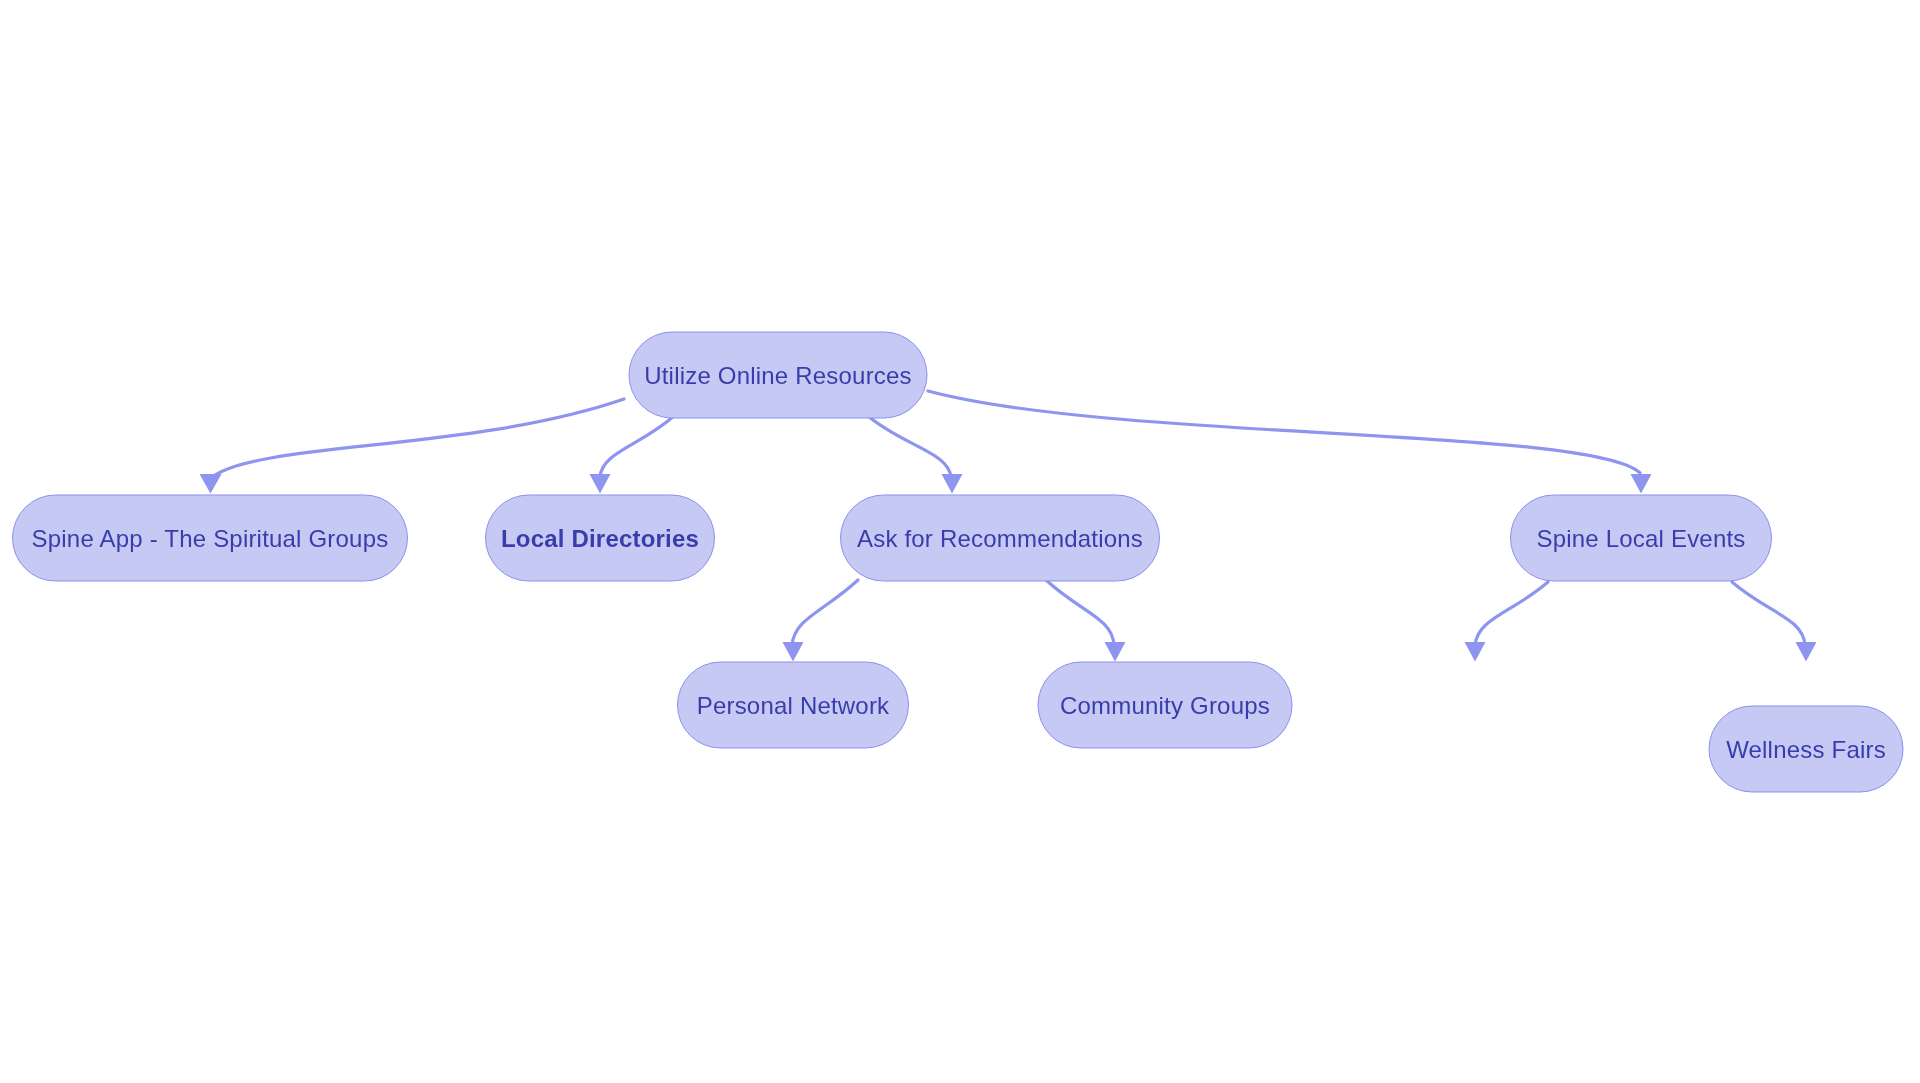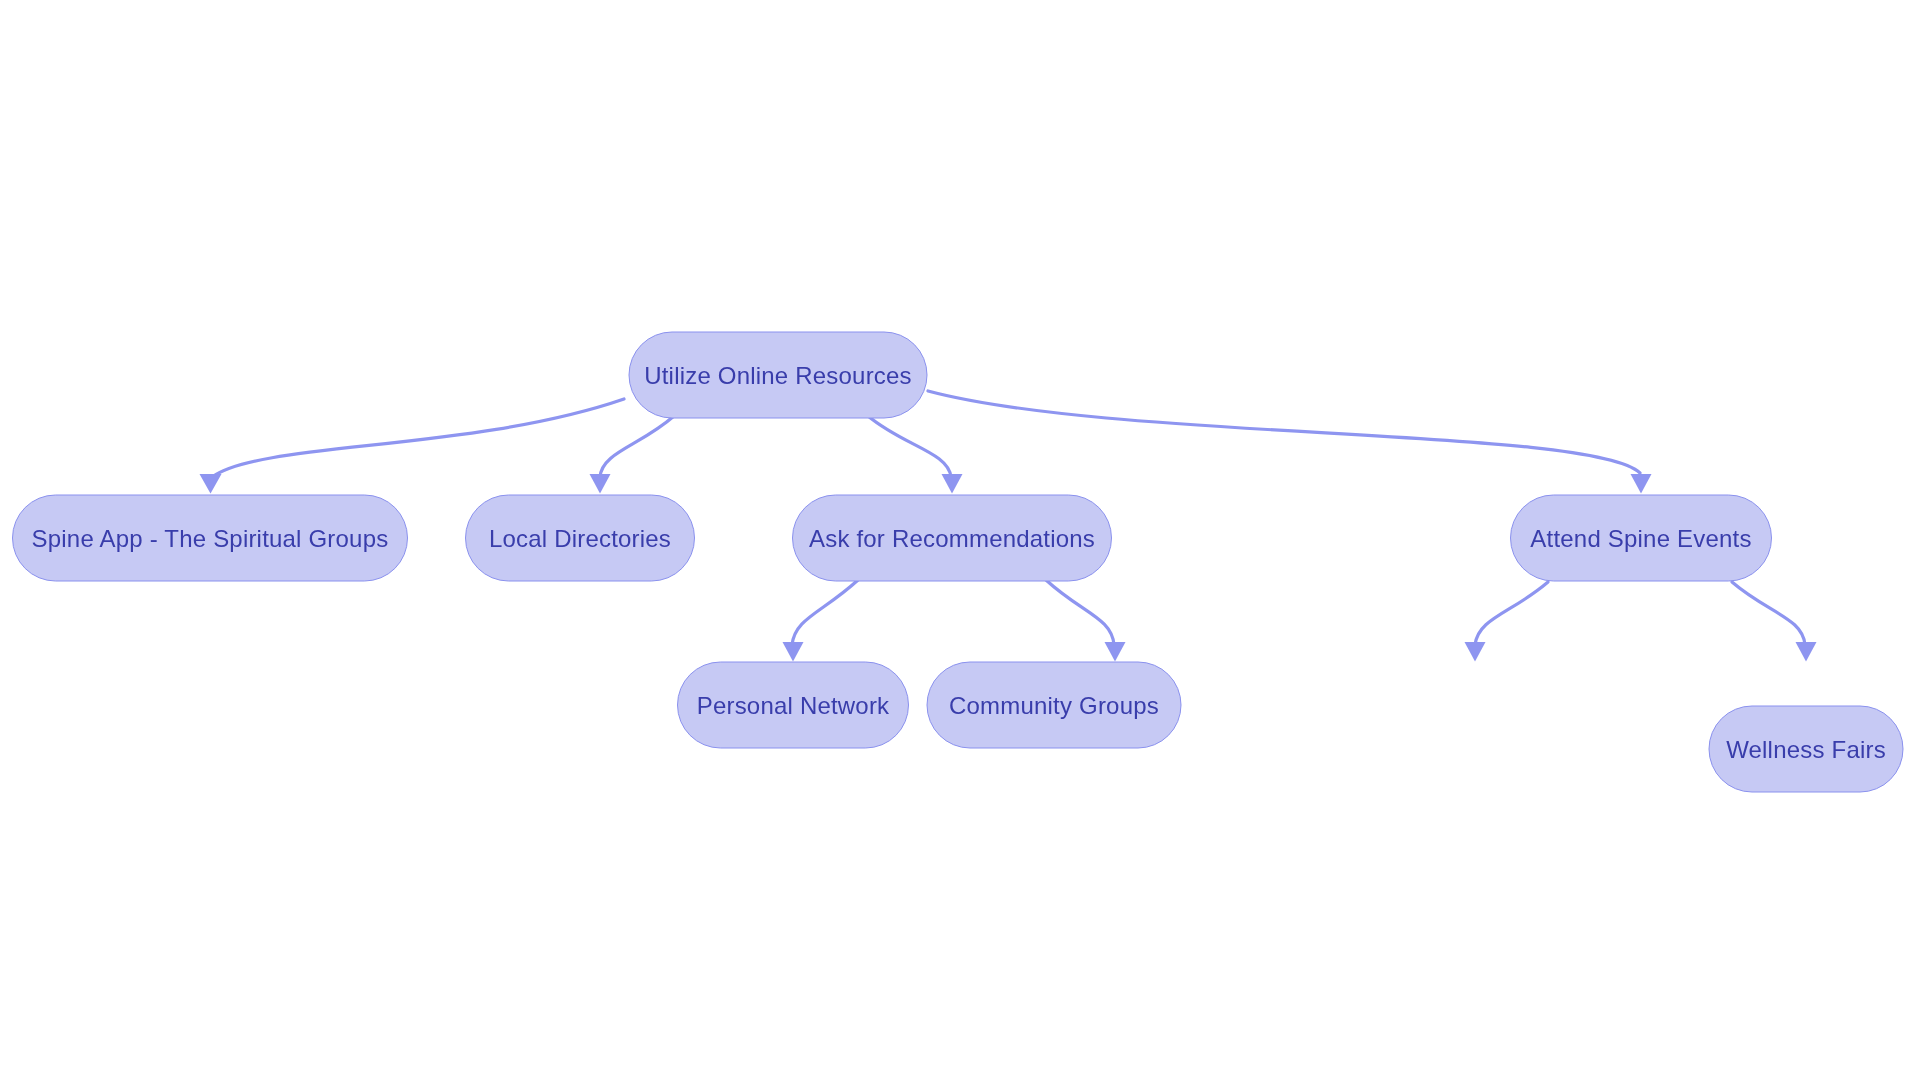--- a/index.html
+++ b/index.html
@@ -79,26 +79,26 @@
     <polygon class="arrowhead" points="1464.5,642 1485.5,642 1475,661.5"></polygon>
 
     <path class="edge" d="M 1732 582 C 1768 613, 1803 618, 1805 645"></path>
     <polygon class="arrowhead" points="1795.5,642 1816.5,642 1806,661.5"></polygon>
   </svg>
 
   <div class="node" style="left:778px; top:375px; width:299px;">Utilize Online Resources</div>
 
   <div class="node" style="left:210px; top:538px; width:396px;">Spine App - The Spiritual Groups</div>
 
-  <div class="node" style="left:580px; top:538px; width:230px;">Local Directories</div>
+  <div class="node" style="left:600px; top:538px; width:230px;font-weight:bold;">Local Directories</div>
 
-  <div class="node" style="left:952px; top:538px; width:320px;">Ask for Recommendations</div>
+  <div class="node" style="left:1000px; top:538px; width:320px;">Ask for Recommendations</div>
 
-  <div class="node" style="left:1641px; top:538px; width:262px;">Attend Spine Events</div>
+  <div class="node" style="left:1641px; top:538px; width:262px;">Spine Local Events</div>
 
   <div class="node" style="left:793px; top:705px; width:232px;">Personal Network</div>
 
-  <div class="node" style="left:1054px; top:705px; width:255px;">Community Groups</div>
+  <div class="node" style="left:1165px; top:705px; width:255px;">Community Groups</div>
 
 
   <div class="node" style="left:1806px; top:705px; width:195px;margin-top:44px;">Wellness Fairs</div>
 
 </div>
 
 </body></html>

